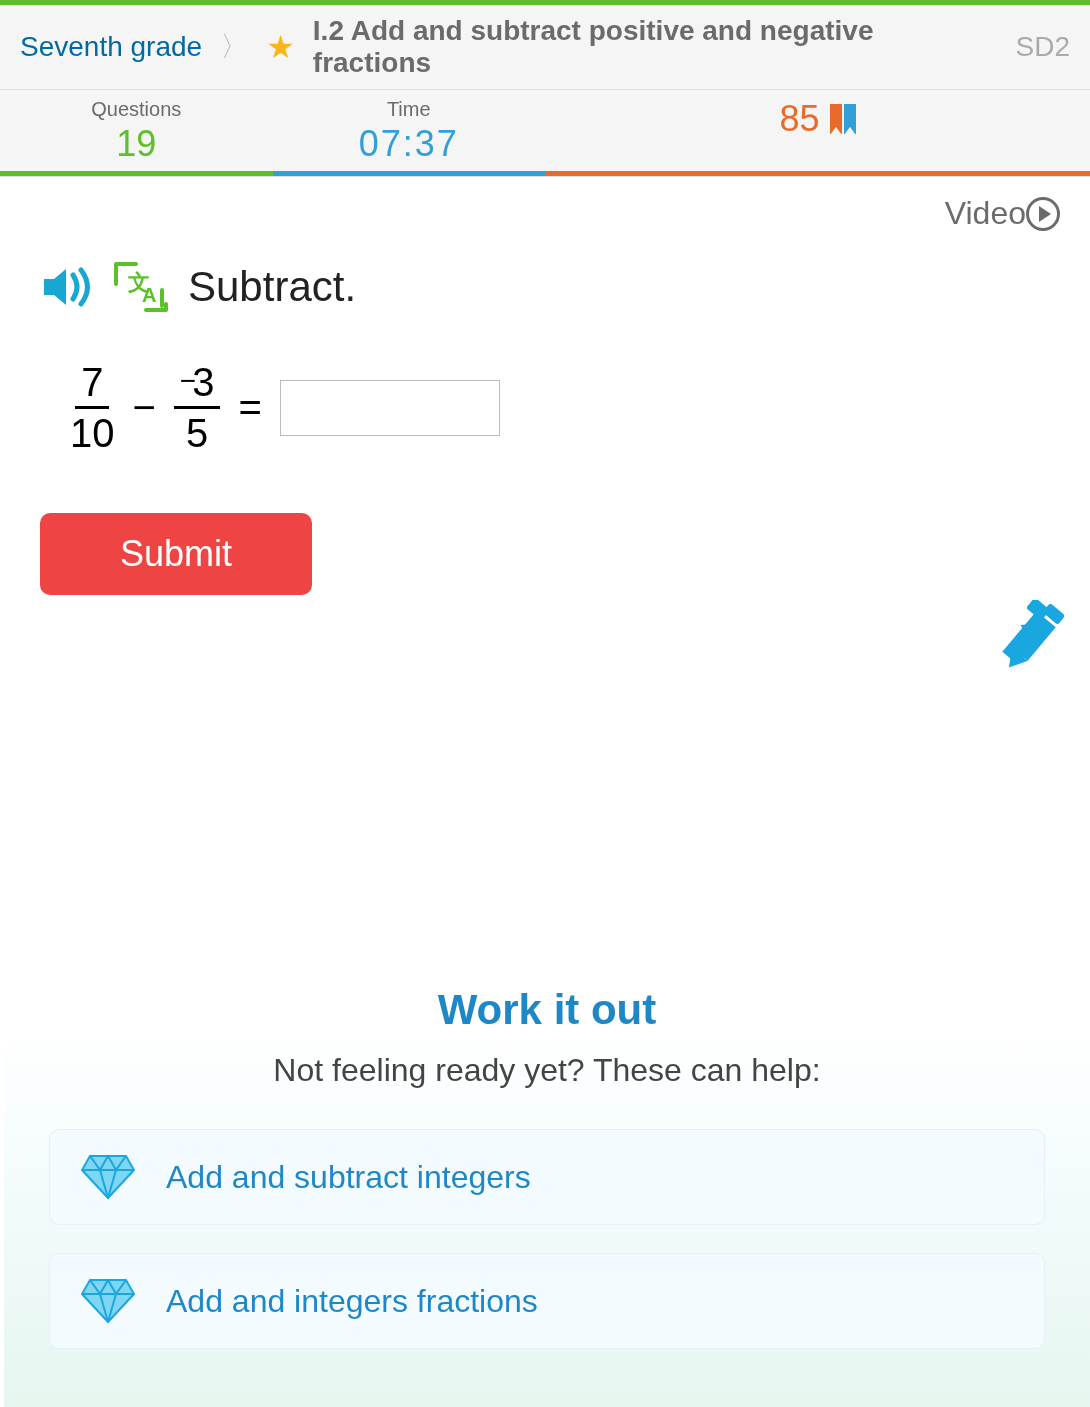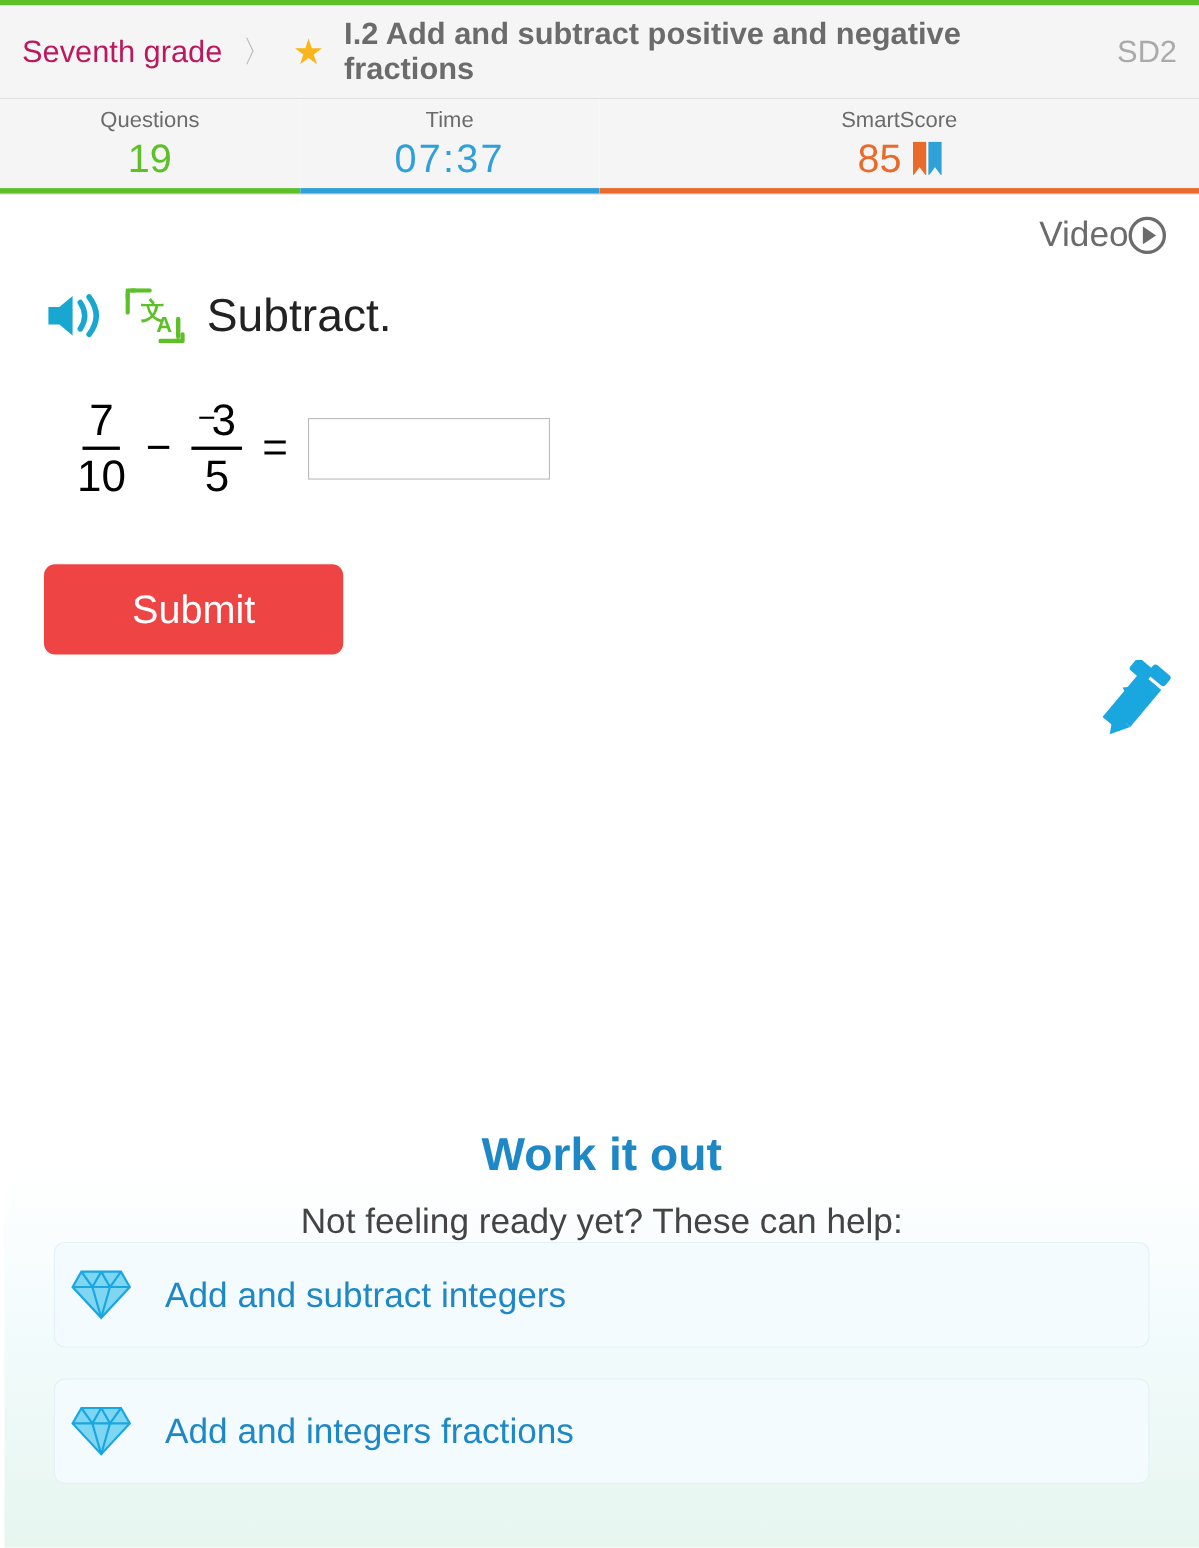--- a/index.html
+++ b/index.html
@@ -22,21 +22,21 @@
   .breadcrumb {
     display: flex;
     align-items: center;
     background: #f5f5f5;
     padding: 10px 20px;
     font-size: 28px;
     color: #7a7a7a;
     gap: 18px;
     border-bottom: 1px solid #e0e0e0;
   }
-  .breadcrumb .grade { color: #be185d; }
+  .breadcrumb .grade { color: #0369a1; }
   .breadcrumb .chevron { color: #bbb; font-size: 28px;}
   .breadcrumb .star { color: #f9b61a; font-size: 32px; }
   .breadcrumb .title { color: #6b6b6b; flex: 1; font-weight: bold; }
   .breadcrumb .code { color: #aaa; }
 
   
   .stats {
     display: flex;
     border-bottom: 1px solid #e0e0e0;
   }
@@ -119,26 +119,26 @@
   }
 
   
   .workout {
     position:absolute; left:4px; right:0; bottom:0; 
     padding: 40px 0 30px 0;
     text-align:center;
     background: linear-gradient(180deg, #ffffff 0%, #ffffff 18%, #f2fbfc 55%, #e6f6ef 100%);
   }
   .workout-title { color:#1e88c7; font-size:42px; font-weight:700; margin-bottom:18px;}
-  .workout-sub { color:#444; font-size:32px; }
+  .workout-sub { color:#444; font-size:32px; margin-bottom:40px;}
   .help-card {
     margin: 0 45px 28px 45px;
     background:#f4fbfe; border:1px solid #e4f1f6; border-radius:10px;
     display:flex; align-items:center; gap:30px;
-    padding:24px 14px; text-align:left; cursor:pointer;
+    padding:24px 30px; text-align:left; cursor:pointer;
   }
   .help-card .label { color:#1e88c7; font-size:32px;}
   .diamond svg{display:block;}
 </style>
 </head>
 <body>
 
 <div class="top-green-line"></div>
 
 <div class="breadcrumb">
@@ -152,21 +152,20 @@
 <div class="stats">
   <div class="stat questions">
     <div class="stat-label">Questions</div>
     <div class="stat-value">19</div>
   </div>
   <div class="stat time">
     <div class="stat-label">Time</div>
     <div class="stat-value">07:37</div>
   </div>
   <div class="stat score">
-    <div class="stat-label">SmartScore</div>
     <div class="stat-value">
       <span>85</span>
       <span class="ribbons">
         <span class="ribbon orange"></span>
           <span class="ribbon blue"></span>
       </span>
     </div>
   </div>
 </div>
 

